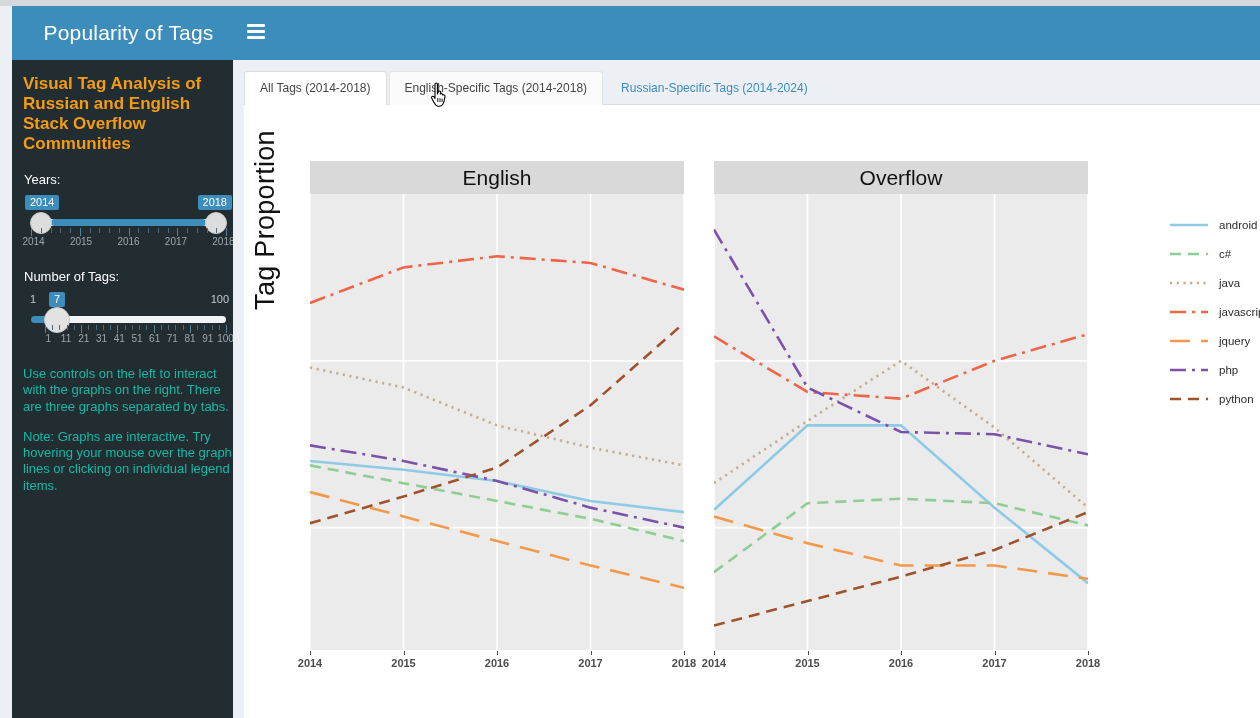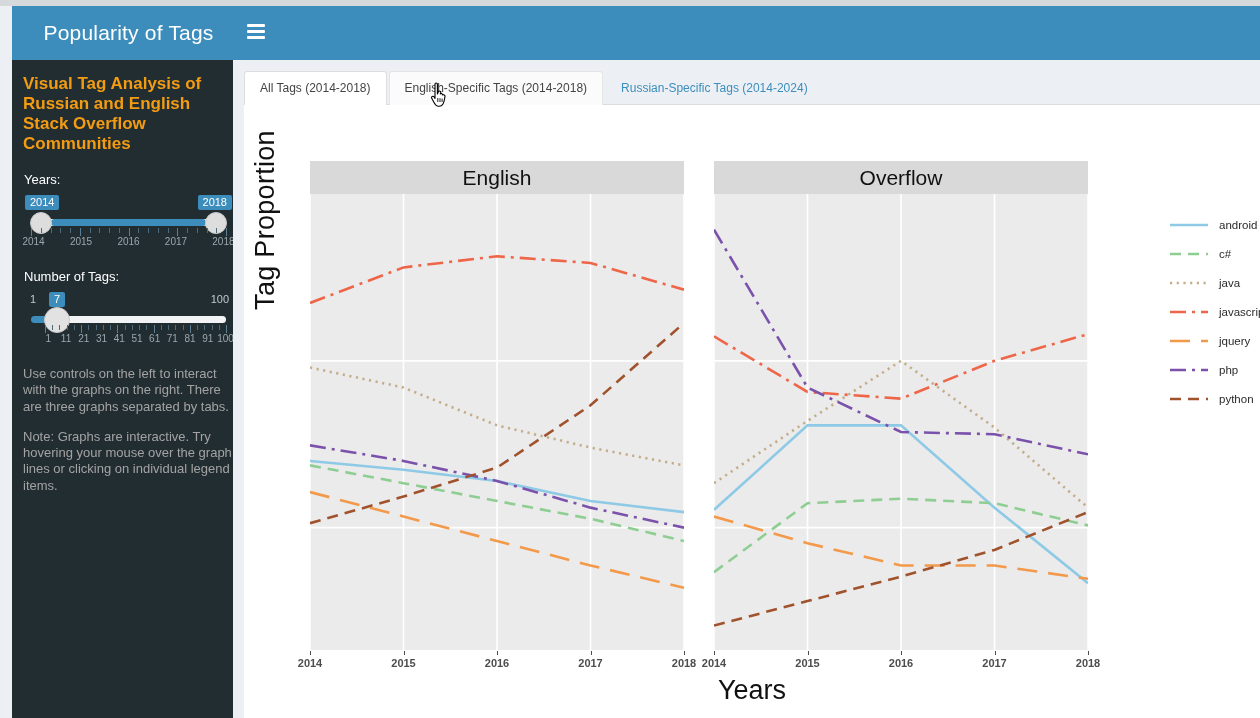--- a/index.html
+++ b/index.html
@@ -62,21 +62,21 @@
   
   .tags-box {
     background:#fff; border:1px solid #ccc; border-radius:3px;
     padding:7px 6px 8px 6px; min-height:52px;
   }
   .tag-chip {
     display:inline-block; background:#ececec; color:#333;
     font-size:13px; line-height:19px; padding:2px 5px; margin:2px 3px 3px 2px;
     border-radius:2px;
   }
-  .side-note { color:#a3a3a3; font-size:13px; line-height:1.25; margin-top:14px; }
+  .side-note { color:#14b8a6; font-size:13px; line-height:1.25; margin-top:14px; }
   .side-note p + p { margin-top:14px; }
 
   
   .header { position:absolute; left:233px; top:6px; width:1027px; height:54px; background:#3c8dbc; }
   .hamburger { position:absolute; left:14px; top:18px; width:18px; height:16px; cursor:pointer; }
   .hamburger i { position:absolute; left:0; width:18px; height:3px; background:#fff; border-radius:1px; }
   .hamburger i:nth-child(1){ top:0; }
   .hamburger i:nth-child(2){ top:6px; }
   .hamburger i:nth-child(3){ top:12px; }
 
@@ -258,21 +258,20 @@
       <div class="tabs" id="tabs">
           <div class="tab active">All Tags (2014-2018)</div>
           <div class="tab hover">English-Specific Tags (2014-2018)</div>
           <div class="tab">Russian-Specific Tags (2014-2024)</div>
         </div>
 
       <div class="tab-body">
         <div class="plot">
 
           <div class="ylab">Tag Proportion</div>
-          <div class="xlab">Years</div>
 
           <div id="facets">
               <div class="facet" style="left: 66px; width: 374px;">
                 <div class="facet-strip">English</div>
                 <div class="facet-plot" style="width: 374px; height: 456px;">
                   <svg width="374" height="456">
                     <line x1="0" x2="0" y1="0" y2="456" stroke="#ffffff" stroke-width="1.6"></line>
                     <line x1="93.5" x2="93.5" y1="0" y2="456" stroke="#ffffff" stroke-width="1.6"></line>
                     <line x1="187" x2="187" y1="0" y2="456" stroke="#ffffff" stroke-width="1.6"></line>
                     <line x1="280.5" x2="280.5" y1="0" y2="456" stroke="#ffffff" stroke-width="1.6"></line>

